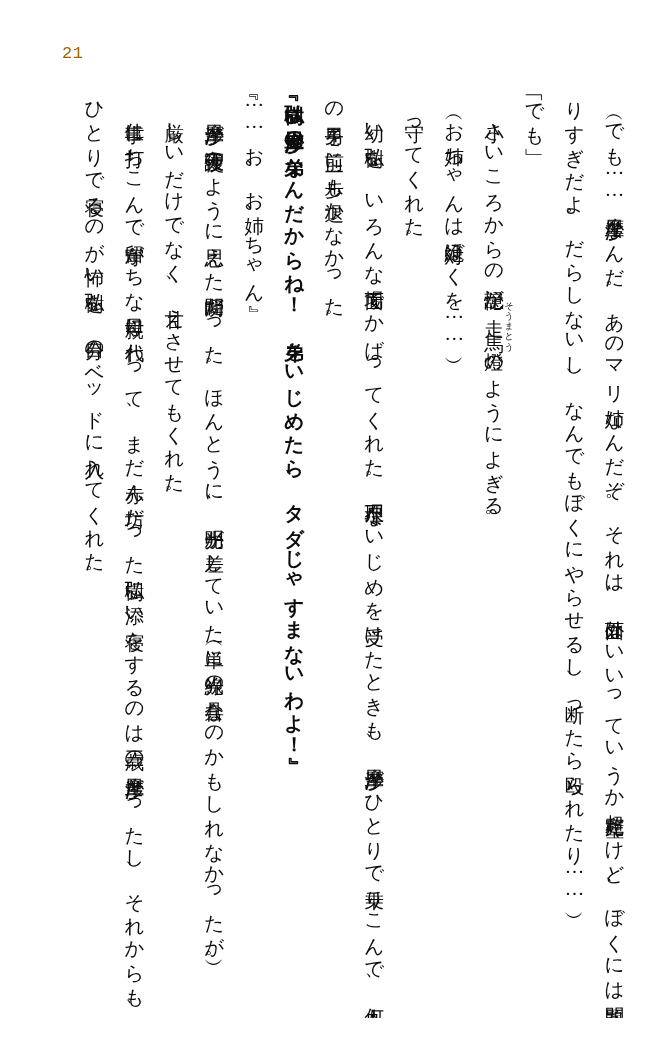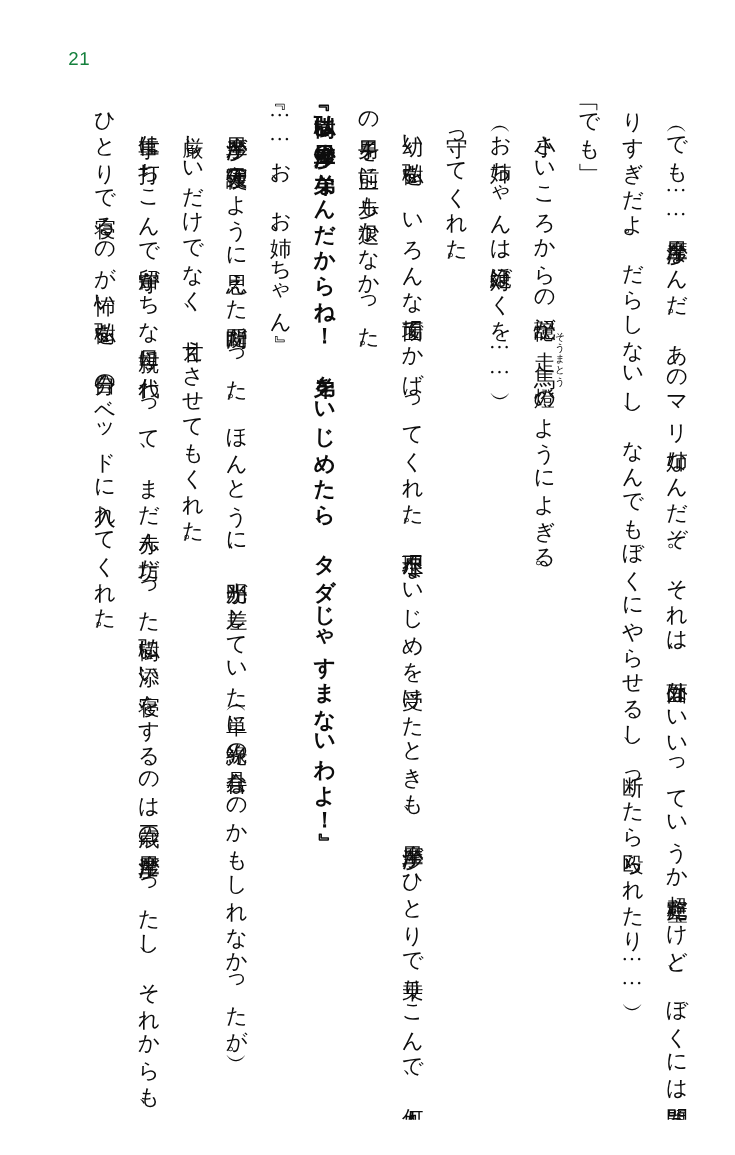--- a/index.html
+++ b/index.html
@@ -18,22 +18,22 @@
     position: relative;
     width: 668px;
     height: 1050px;
     background: #ffffff;
   }
   #page-number {
     position: absolute;
     top: 44px;
     left: 62px;
     font-size: 17px;
-    font-family: Liberation Sans, sans-serif;
-    color: #15803d;
+    font-family: Liberation Mono, monospace;
+    color: #a16207;
     letter-spacing: 0.5px;
   }
   
   #text-block {
     position: absolute;
     top: 88px;
     left: 34px;
     width: 600px;
     height: 930px;
     writing-mode: vertical-rl;

